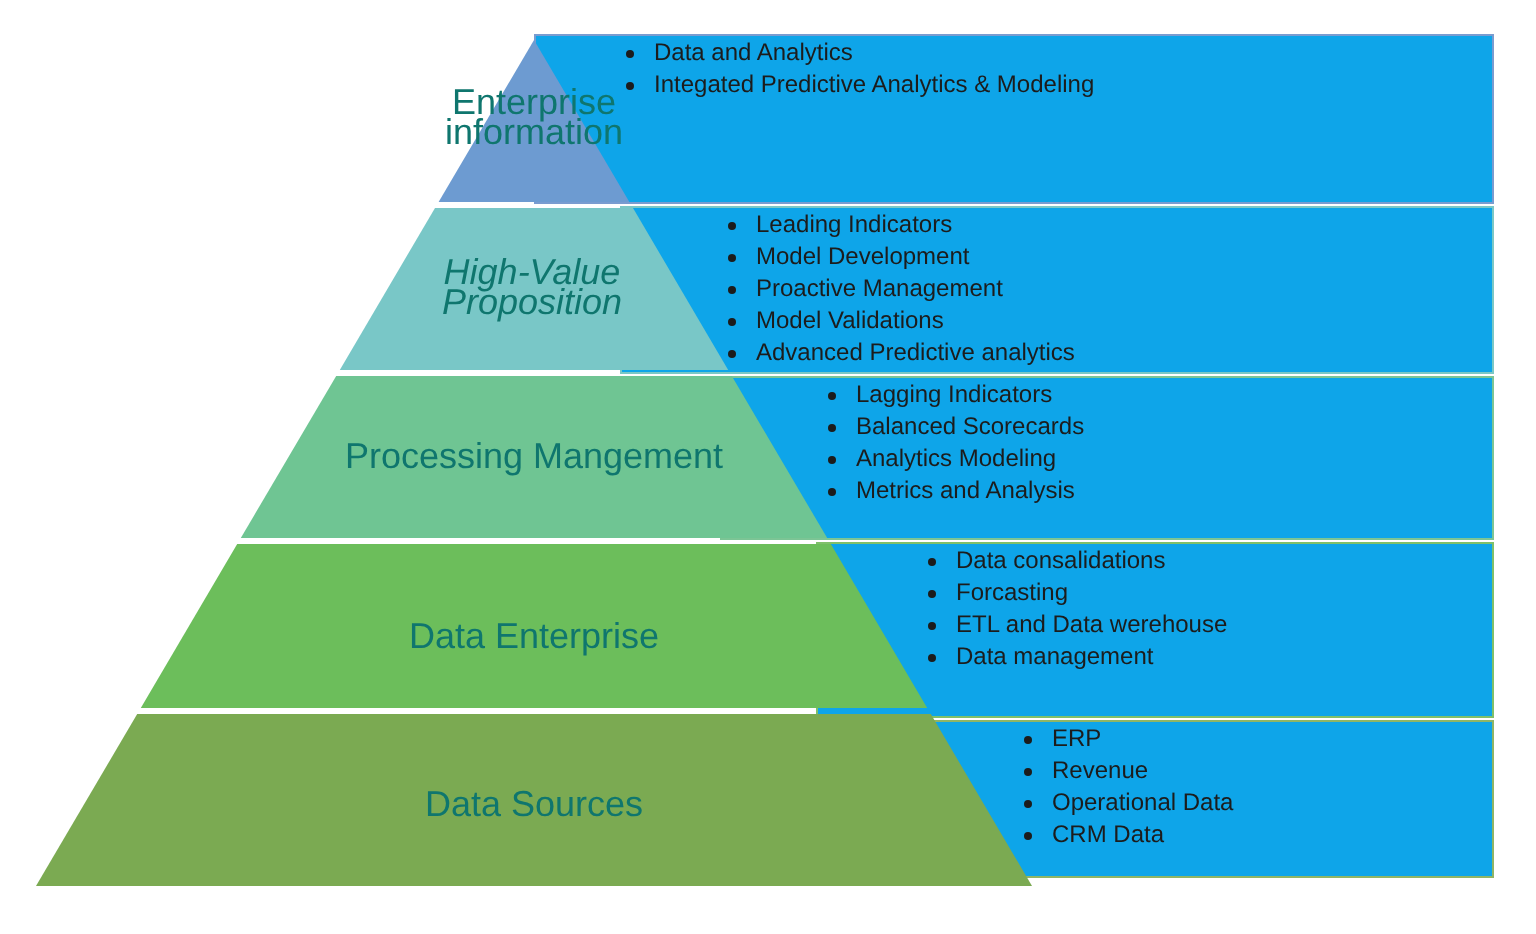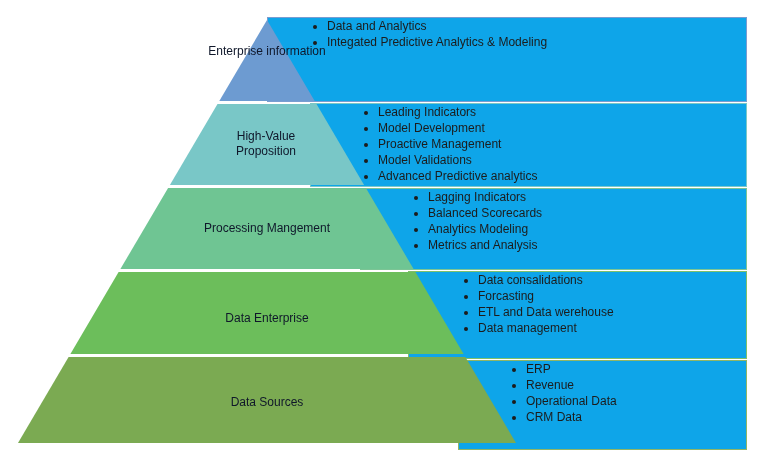--- a/index.html
+++ b/index.html
@@ -20,21 +20,21 @@
     background: #0ea5e9;
     z-index: 1;
     display: flex;
     flex-direction: column;
     justify-content: flex-start;
   }
   .box1 { left:267px; top:17px;  width:480px; height:85px; padding-left:44px; }
   .box2 { left:310px; top:103px; width:437px; height:84px; padding-left:52px; }
   .box3 { left:360px; top:188px; width:387px; height:82px; padding-left:52px; }
   .box4 { left:408px; top:271px; width:339px; height:88px; padding-left:54px; }
-  .box5 { left:458px; top:360px; width:289px; height:90px; padding-left:52px; }
+  .box5 { left:458px; top:360px; width:289px; height:79px; padding-left:52px; }
   .bullets {
     margin:0;
     padding-left:15px;
     list-style:disc;
     font-size:12px;
     line-height:16px;
     color:#1c1c1c;
   }
   .bullets li { padding:0; margin:0; }
   
@@ -43,26 +43,26 @@
     left:0; top:0;
     z-index:2;
     pointer-events:none;
   }
   
   .plabel {
     position:absolute;
     z-index:3;
     transform:translateX(-50%);
     text-align:center;
-    font-size:12px;
+    font-size:18px;
     line-height:15px;
-    color:#0f172a;
+    color:#0f766e;
   }
   .l1 { left:267px; top:44px;  width:120px; }
-  .l2 { left:266px; top:129px; width:100px; }
+  .l2 { left:266px; top:129px; width:100px;font-style:italic; }
   .l3 { left:267px; top:221px; width:220px; white-space:nowrap; }
   .l4 { left:267px; top:311px; width:220px; white-space:nowrap; }
   .l5 { left:267px; top:395px; width:220px; white-space:nowrap; }
 </style>
 </head>
 <body>
 
 <div class="canvas">
 
   <div class="callout box1" style="border-color: rgb(122, 156, 208);">

